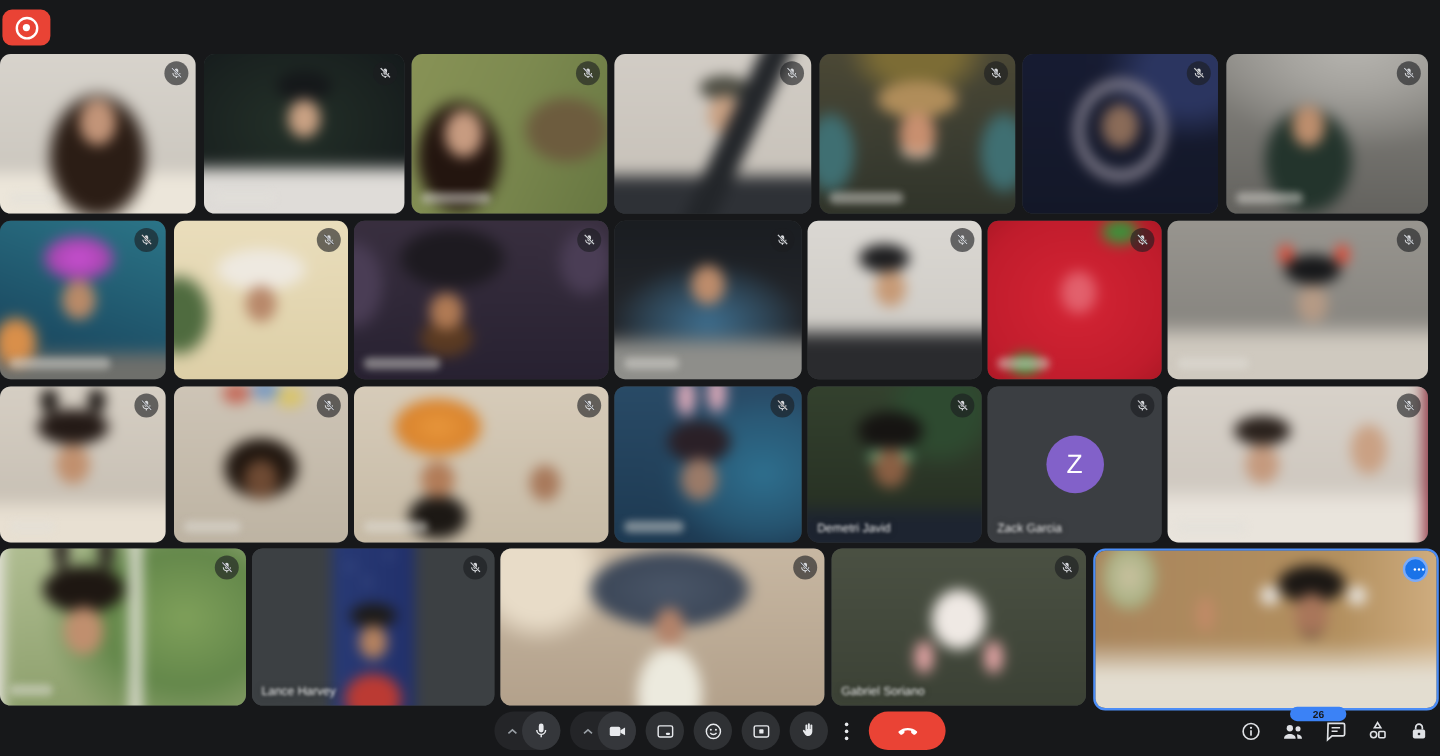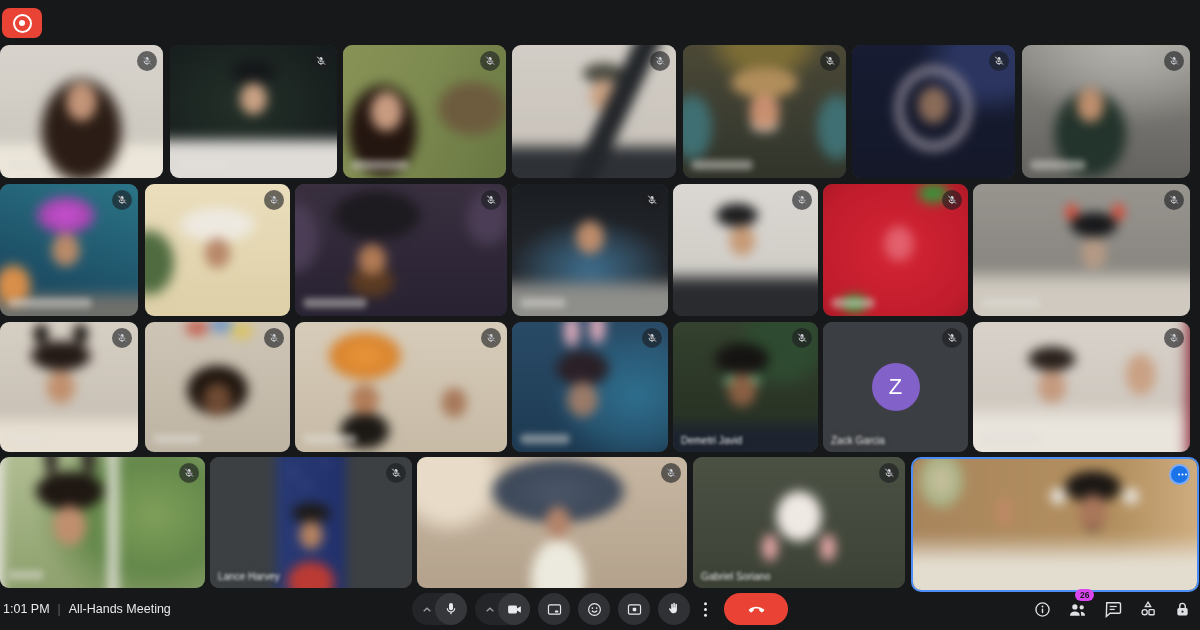--- a/index.html
+++ b/index.html
@@ -33,22 +33,22 @@
   .bar-center{position:absolute;left:0;right:0;top:0;height:42px;display:flex;align-items:center;
               justify-content:center;gap:8px;}
   .pillgrp{display:flex;align-items:center;background:#242528;border-radius:17px;padding-left:7px;height:32px;}
   .cbtn{width:32px;height:32px;border-radius:50%;background:#35373b;display:grid;place-items:center;border:0;padding:0;}
   .rbtn{width:32px;height:32px;border-radius:50%;background:#2f3134;display:grid;place-items:center;border:0;padding:0;}
   .dots{width:14px;height:32px;display:grid;place-items:center;background:transparent;border:0;padding:0;}
   .endcall{width:64px;height:32px;border-radius:17px;background:#ea4335;display:grid;place-items:center;
            border:0;padding:0;margin-left:4px;}
   .bar-right{position:absolute;right:8px;top:0;height:42px;display:flex;align-items:center;gap:15px;}
   .ric{position:relative;display:grid;place-items:center;background:transparent;border:0;padding:0;}
-  .badge{position:absolute;top:-10px;left:8px;background:#d946ef;color:#17191c;border-radius:8px;
-         font-size:8.5px;padding:1px 5px;font-weight:bold;}
+  .badge{position:absolute;top:-10px;left:8px;background:#3b82f6;color:#17191c;border-radius:8px;
+         font-size:8.5px;padding:1px 19px;font-weight:bold;}
   svg{display:block;}
 </style>
 </head>
 <body>
 
 <div class="app">
 
   <div class="recchip">
     <div class="recring">
         <div class="recdot"></div>
@@ -415,25 +415,20 @@
           <circle cx="3" cy="3" r="1.5" fill="#fff"></circle>
             <circle cx="8" cy="3" r="1.5" fill="#fff"></circle>
             <circle cx="13" cy="3" r="1.5" fill="#fff"></circle>
         </svg>
       </button>
     </div>
   </div>
 
   <div class="bar">
 
-    <div class="bar-left">
-      <span>1:01 PM</span>
-      <span class="sep">|</span>
-      <span>All-Hands Meeting</span>
-    </div>
 
     <div class="bar-center">
       <div class="pillgrp">
         <button class="dots" style="width:16px">
           <svg viewBox="0 0 12 8" width="10" height="7">
               <path d="M2 6 6 2.5 10 6" stroke="#9aa0a6" stroke-width="1.6" fill="none"></path>
             </svg>
         </button>
         <button class="cbtn">
           <svg viewBox="0 0 24 24" width="16" height="16">

